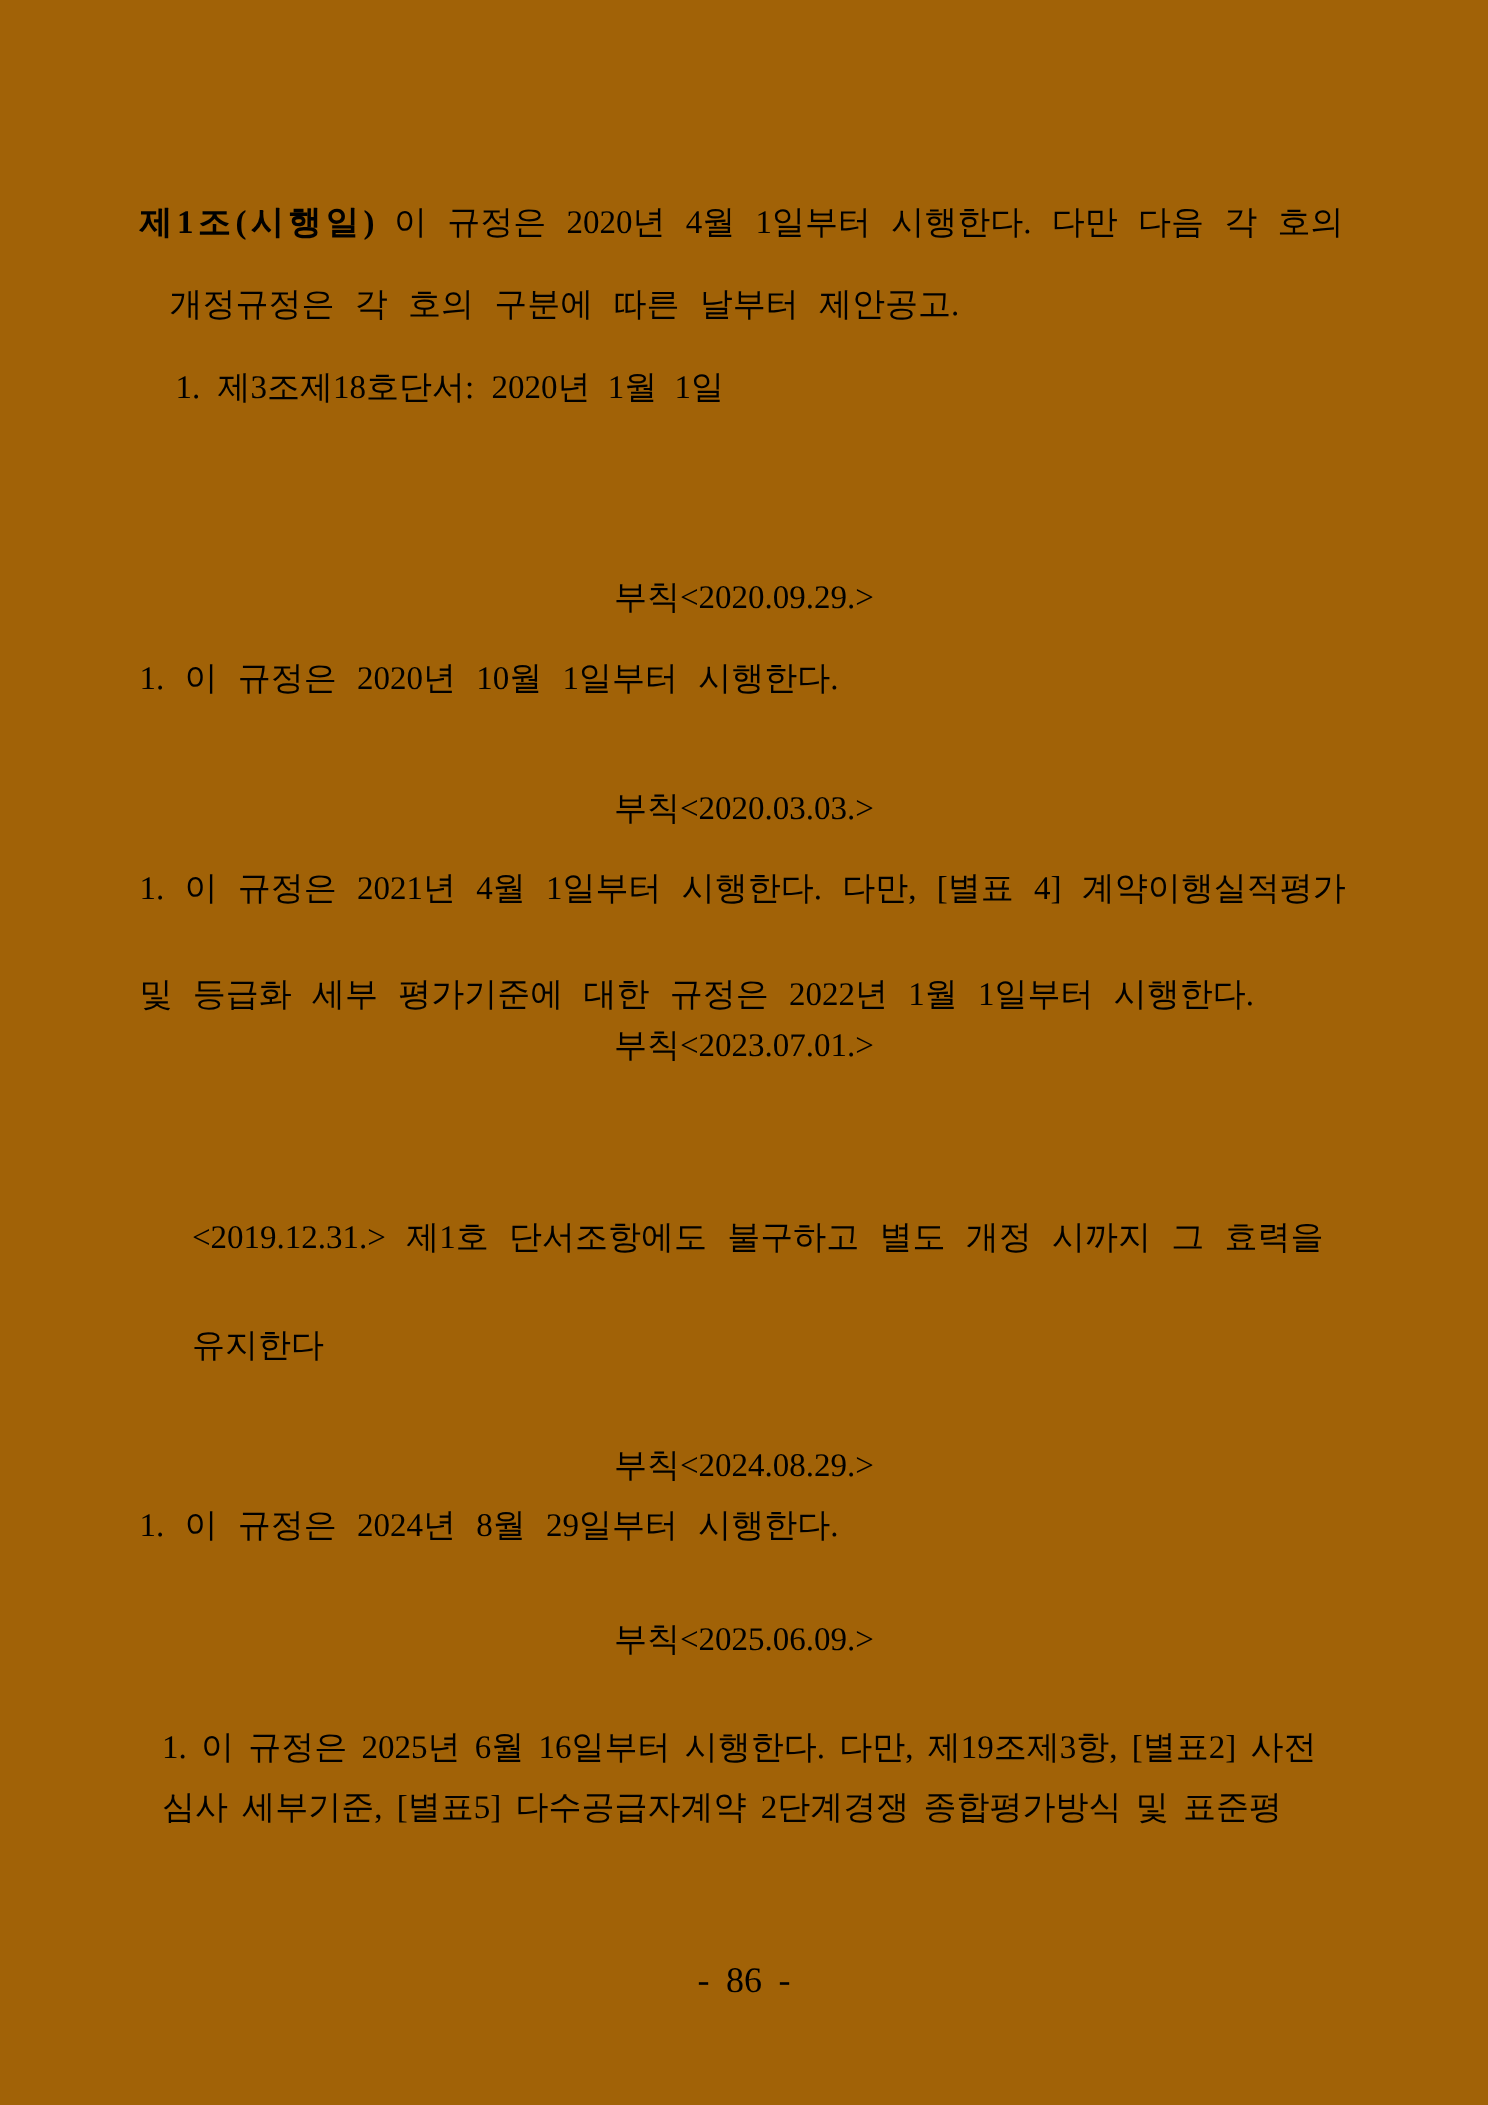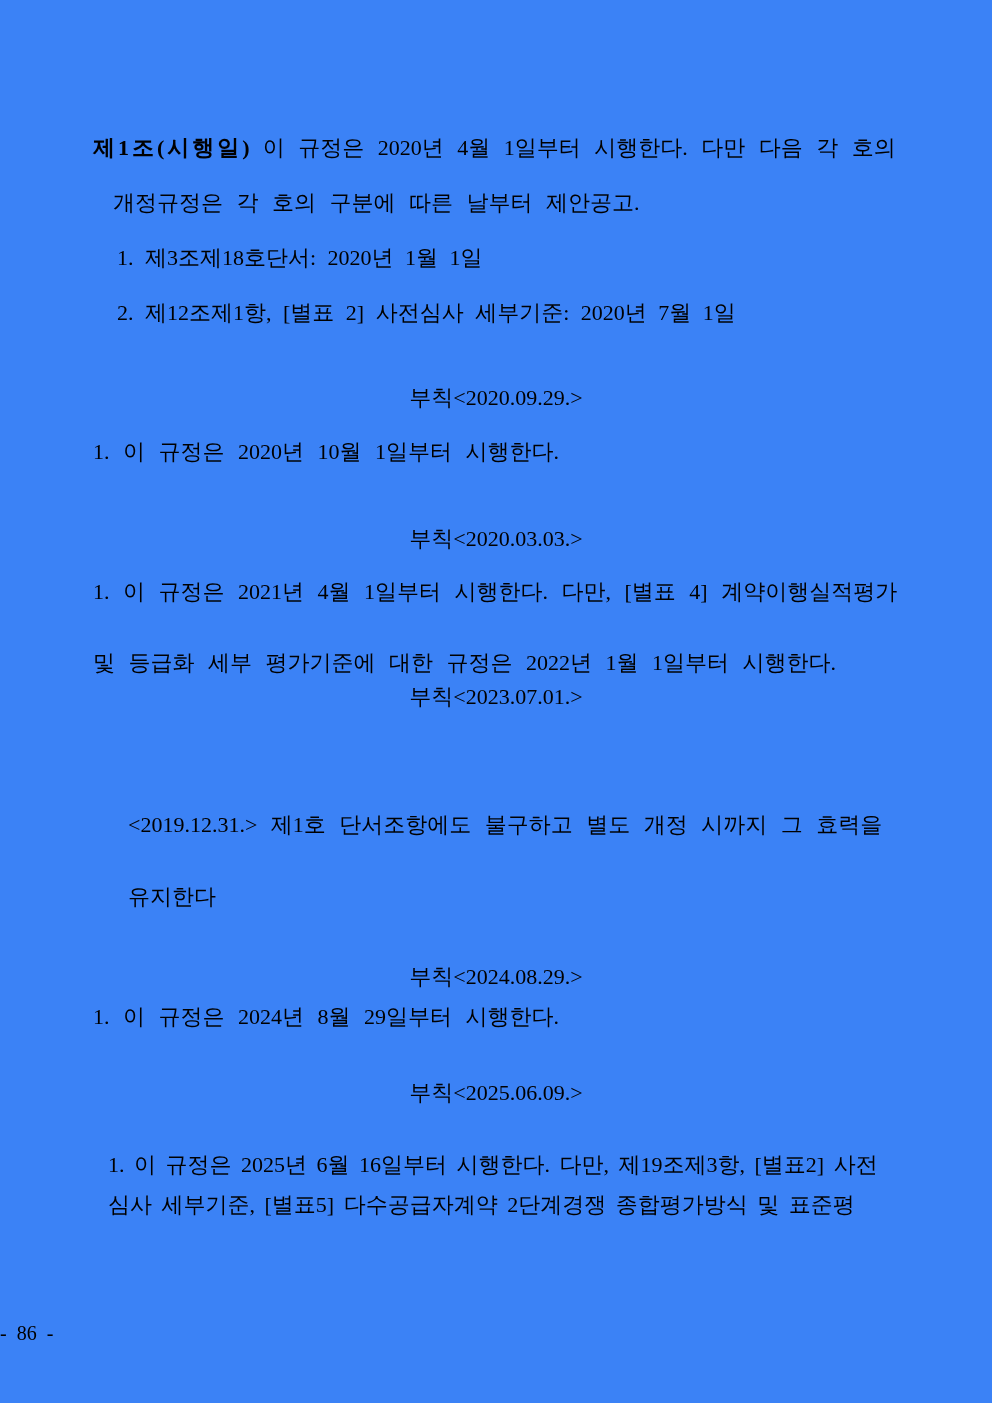--- a/index.html
+++ b/index.html
@@ -2,21 +2,21 @@
 <html><head>
 <meta charset="utf-8">
 <style>
   * { margin: 0; padding: 0; box-sizing: border-box; }
   html, body { background: #ffffff; }
   .page {
     position: relative;
     width: 992px;
     height: 1403px;
     margin: 0 auto;
-    background: #3b82f6;
+    background: #a16207;
     color: #000000;
     font-family: "Liberation Serif", "DejaVu Serif", serif;
     font-size: 22px;
     overflow: hidden;
   }
   .line {
     position: absolute;
     left: 93px;
     width: 812px;
     white-space: nowrap;
@@ -39,37 +39,36 @@
   .ws4 { word-spacing: 4px; }
   .article-title {
     font-weight: bold;
     letter-spacing: 3px;
     margin-right: 10px;
   }
   .footer {
     position: absolute;
     left: 0;
     width: 100%;
-    font-size: 20px;
+    text-align: center;
+    font-size: 24px;
     word-spacing: 5px;
     line-height: 22px;
-    margin-top: 12px;
   }
 </style>
 </head>
 <body>
 
 <div class="page">
 
   <div class="line ws8" style="top:135px">
     <span class="article-title">제1조(시행일)</span><span>이 규정은 2020년 4월 1일부터 시행한다. 다만 다음 각 호의</span>
   </div>
   <div class="line indent1 ws8" style="top:190px">개정규정은 각 호의 구분에 따른 날부터 제안공고.</div>
   <div class="line indent2 ws6" style="top:245px">1. 제3조제18호단서: 2020년 1월 1일</div>
-  <div class="line indent2 ws6" style="top:300px">2. 제12조제1항, [별표 2] 사전심사 세부기준: 2020년 7월 1일</div>
 
   <div class="heading" style="top:385px">부칙&lt;2020.09.29.&gt;</div>
   <div class="line ws8" style="top:439px">1. 이 규정은 2020년 10월 1일부터 시행한다.</div>
 
   <div class="heading" style="top:526px">부칙&lt;2020.03.03.&gt;</div>
   <div class="line ws8" style="top:579px">1. 이 규정은 2021년 4월 1일부터 시행한다. 다만, [별표 4] 계약이행실적평가</div>
   <div class="line ws8" style="top:650px">및 등급화 세부 평가기준에 대한 규정은 2022년 1월 1일부터 시행한다.</div>
 
   <div class="heading" style="top:684px">부칙&lt;2023.07.01.&gt;</div>
   <div class="line indent3 ws8" style="top:812px">&lt;2019.12.31.&gt; 제1호 단서조항에도 불구하고 별도 개정 시까지 그 효력을</div>

